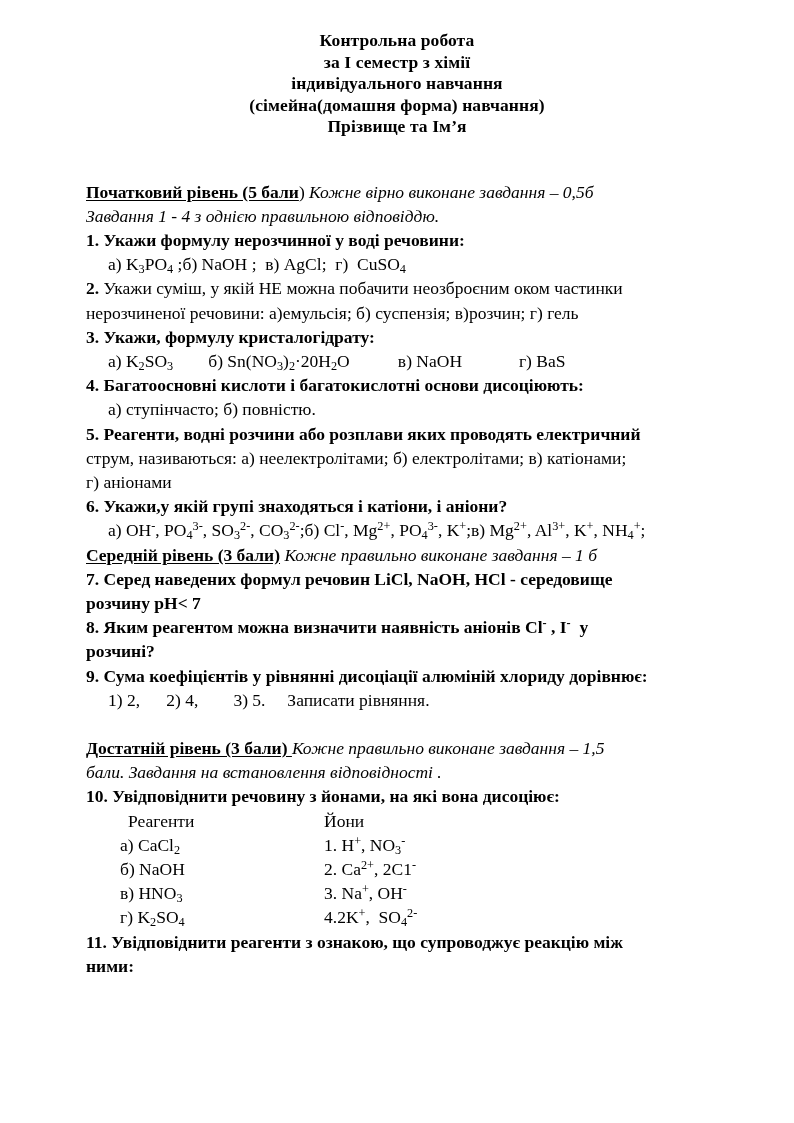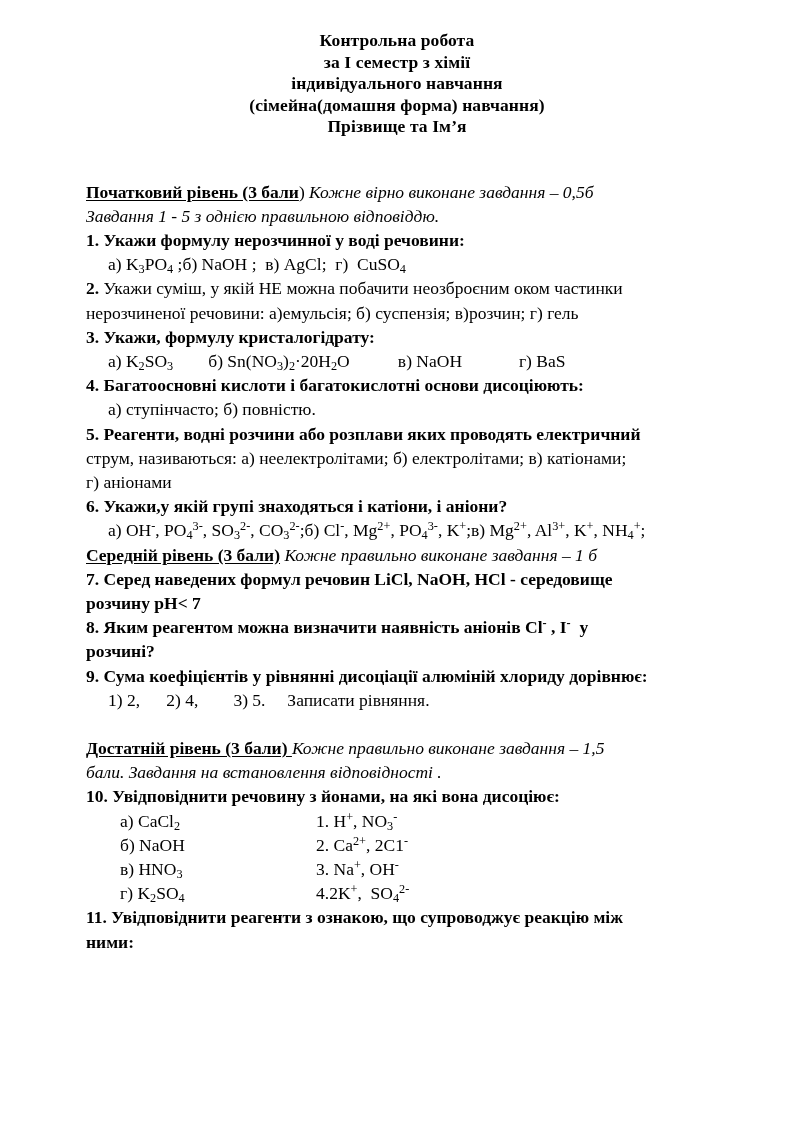--- a/index.html
+++ b/index.html
@@ -122,22 +122,22 @@
     <div class="title-line">за I семестр з хімії</div>
     <div class="title-line">індивідуального навчання</div>
     <div class="title-line">(сімейна(домашня форма) навчання)</div>
     <div class="title-line">Прізвище та Ім’я</div>
   </div>
 
   <div class="content">
 
     <div class="spacer"></div>
 
-    <p class="para"><span class="lvl-head">Початковий рівень (3 бали</span><span class="plain">)</span><span class="ital"> Кожне вірно виконане завдання – 0,5б</span></p>
-    <p class="para"><span class="ital">Завдання 1 - 5 з однією правильною відповіддю.</span></p>
+    <p class="para"><span class="lvl-head">Початковий рівень (5 бали</span><span class="plain">)</span><span class="ital"> Кожне вірно виконане завдання – 0,5б</span></p>
+    <p class="para"><span class="ital">Завдання 1 - 4 з однією правильною відповіддю.</span></p>
 
     <p class="para q"><span>1.</span><span> Укажи формулу нерозчинної у воді речовини:</span></p>
     <p class="para plain indent">а) K<sub>3</sub>PO<sub>4</sub> ;б) NaOH ;&nbsp; в) AgCl;&nbsp; г)&nbsp; CuSO<sub>4</sub></p>
 
     <p class="para"><span class="q">2.</span><span class="plain"> Укажи суміш, у якій НЕ можна побачити неозброєним оком частинки</span></p>
     <p class="para plain">нерозчиненої речовини:  а)емульсія; б) суспензія; в)розчин; г) гель</p>
 
     <p class="para q"><span>3.</span><span> Укажи,  формулу кристалогідрату:</span></p>
     <p class="para plain indent">а) K<sub>2</sub>SO<sub>3</sub>&nbsp;&nbsp;&nbsp;&nbsp;&nbsp;&nbsp;&nbsp; б) Sn(NO<sub>3</sub>)<sub>2</sub>·20H<sub>2</sub>O&nbsp;&nbsp;&nbsp;&nbsp;&nbsp;&nbsp;&nbsp;&nbsp;&nbsp;&nbsp; в) NaOH&nbsp;&nbsp;&nbsp;&nbsp;&nbsp;&nbsp;&nbsp;&nbsp;&nbsp;&nbsp;&nbsp;&nbsp; г) BaS</p>
 
@@ -164,20 +164,24 @@
 
     <div class="spacer"></div>
 
     <p class="para"><span class="lvl-head">Достатній рівень (3 бали) </span><span class="ital"> Кожне правильно виконане завдання – 1,5</span></p>
     <p class="para"><span class="ital">бали. Завдання на встановлення відповідності .</span></p>
 
     <p class="para"><span class="q">10</span><span class="q">. Увідповіднити речовину з  йонами, на які вона дисоціює:</span></p>
 
     <table class="match-table">
       <tbody>
+          <tr>
+        <td class="hdr-left">Реагенти</td>
+        <td class="col-right">Йони</td>
+      </tr>
       <tr>
         <td class="col-left">а) CaCl<sub>2</sub></td>
         <td class="col-right">1. H<sup>+</sup>, NO<sub>3</sub><sup>-</sup></td>
       </tr>
       <tr>
         <td class="col-left">б) NaOH</td>
         <td class="col-right">2. Ca<sup>2+</sup>, 2C1<sup>-</sup></td>
       </tr>
       <tr>
         <td class="col-left">в) HNO<sub>3</sub></td>

